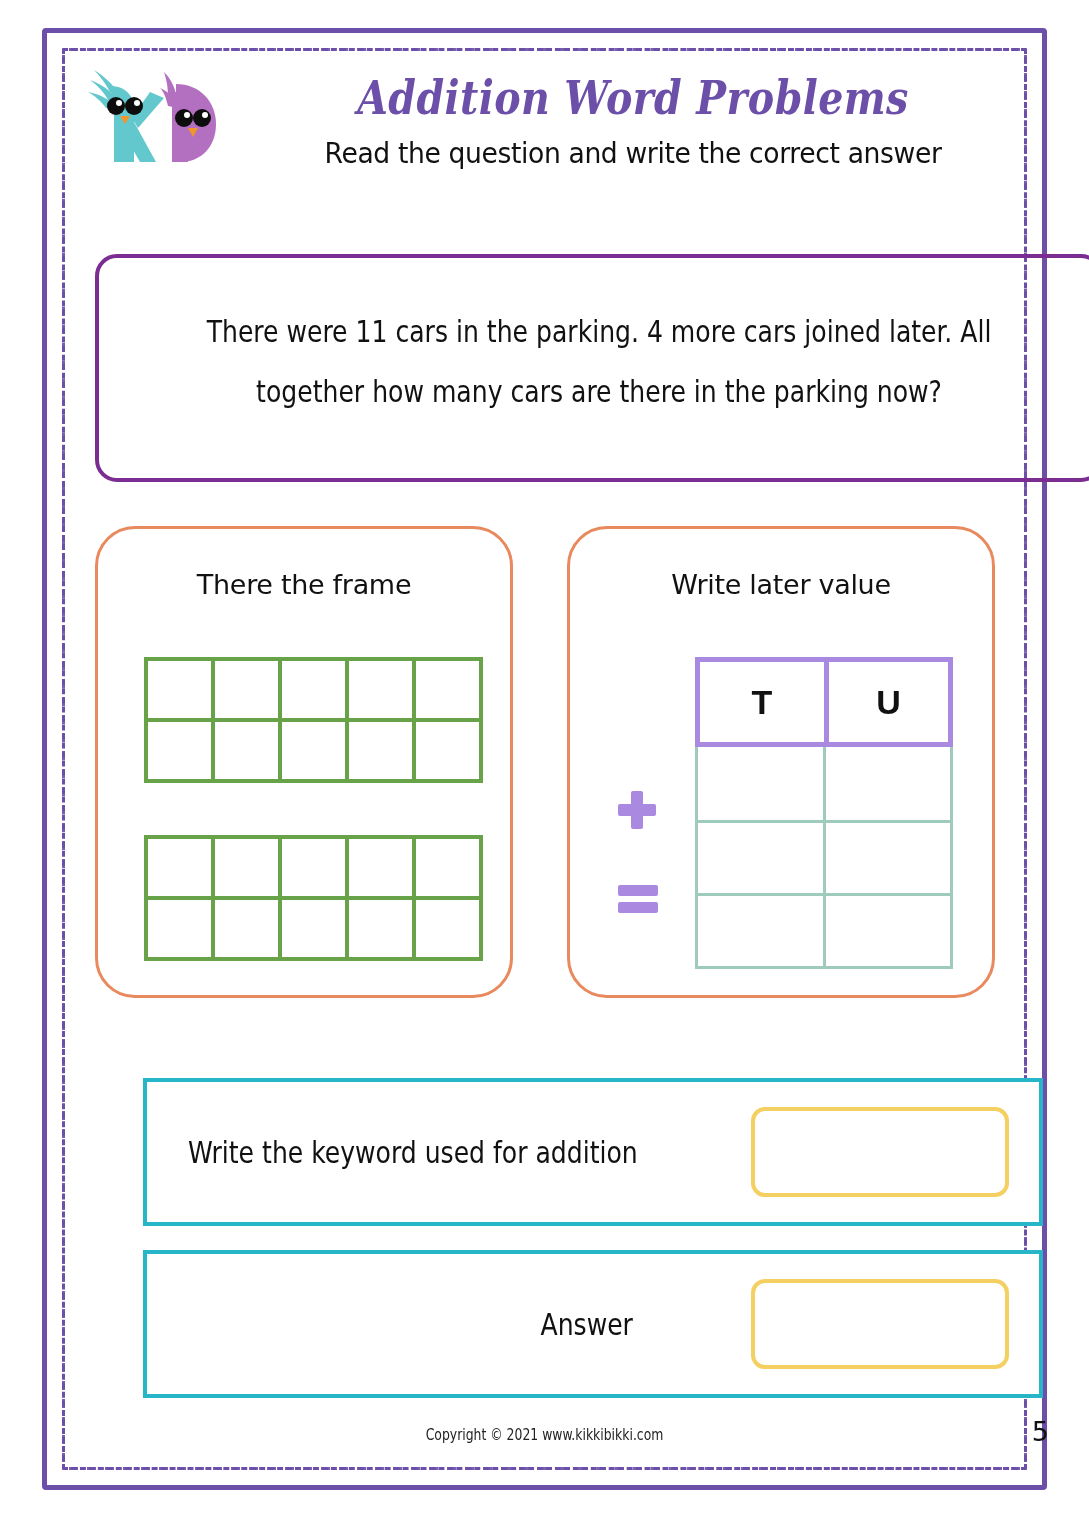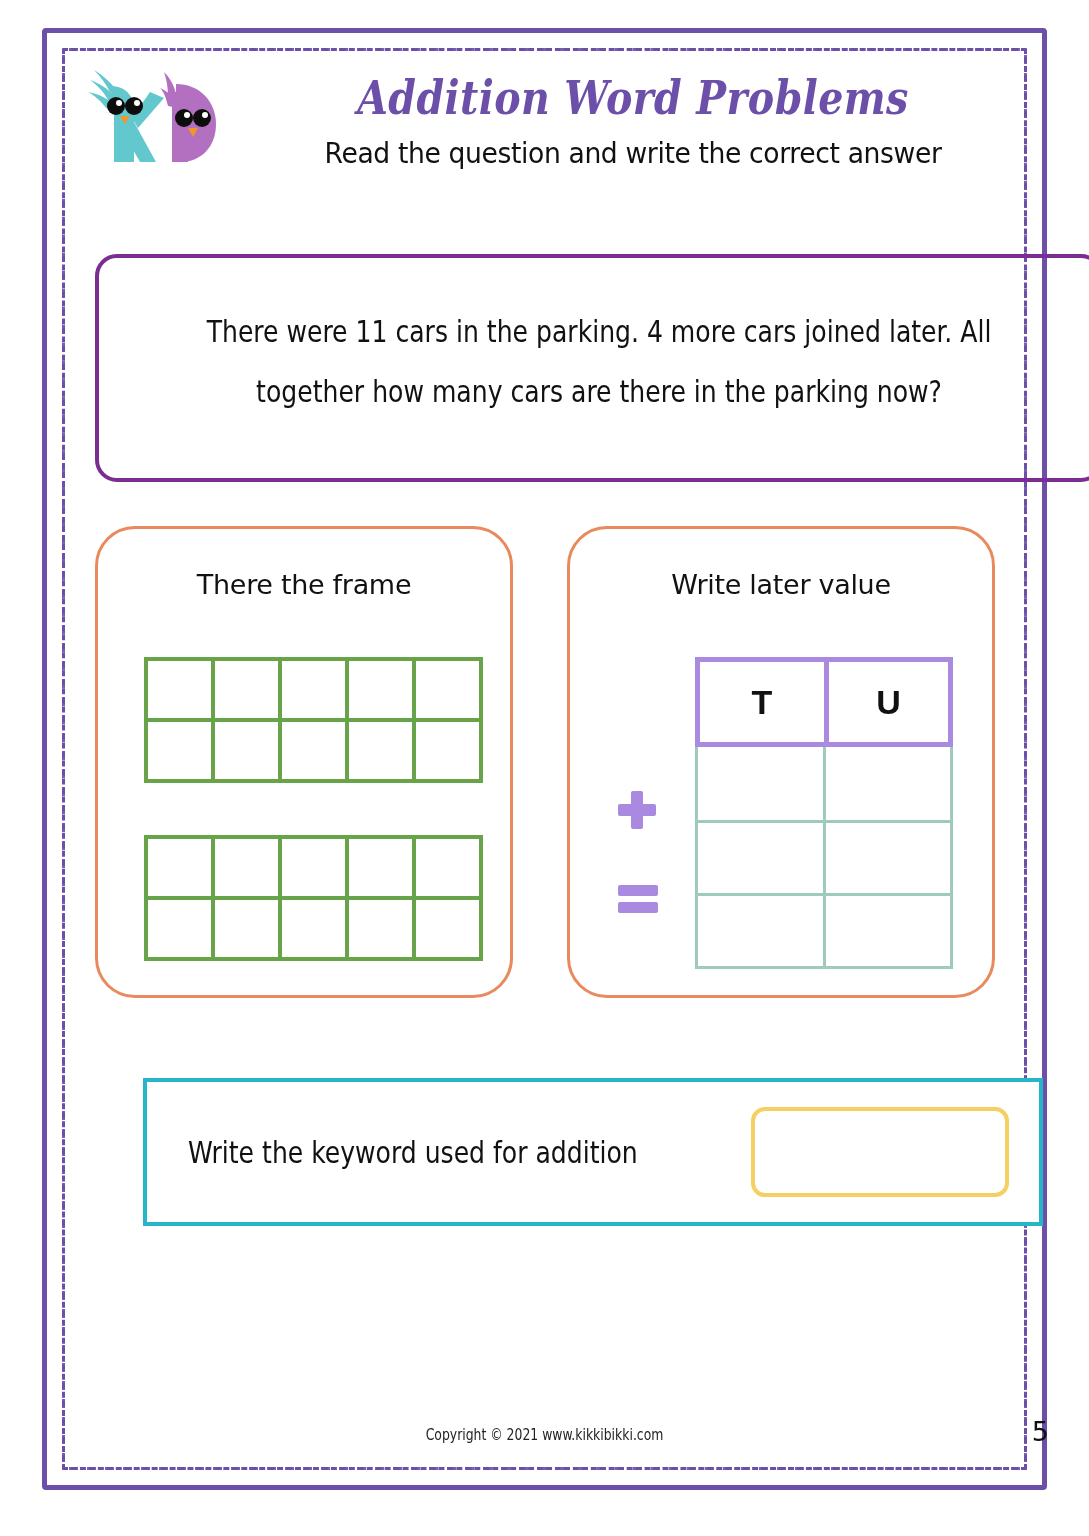--- a/index.html
+++ b/index.html
@@ -422,18 +422,22 @@
           <div class="pv-cell"></div>
         </div>
       </div>
     </div>
 
     <div class="answer-row row-keyword">
       <div class="row-label">Write the keyword used for addition</div>
       <div class="write-box"></div>
     </div>
 
+    <div class="answer-row row-answer">
+      <div class="row-label">Answer</div>
+      <div class="write-box"></div>
+    </div>
 
     <div class="footer-copy">Copyright © 2021 www.kikkibikki.com</div>
     <div class="page-number">5</div>
 
   </div>
 </div>
 
 </body></html>

